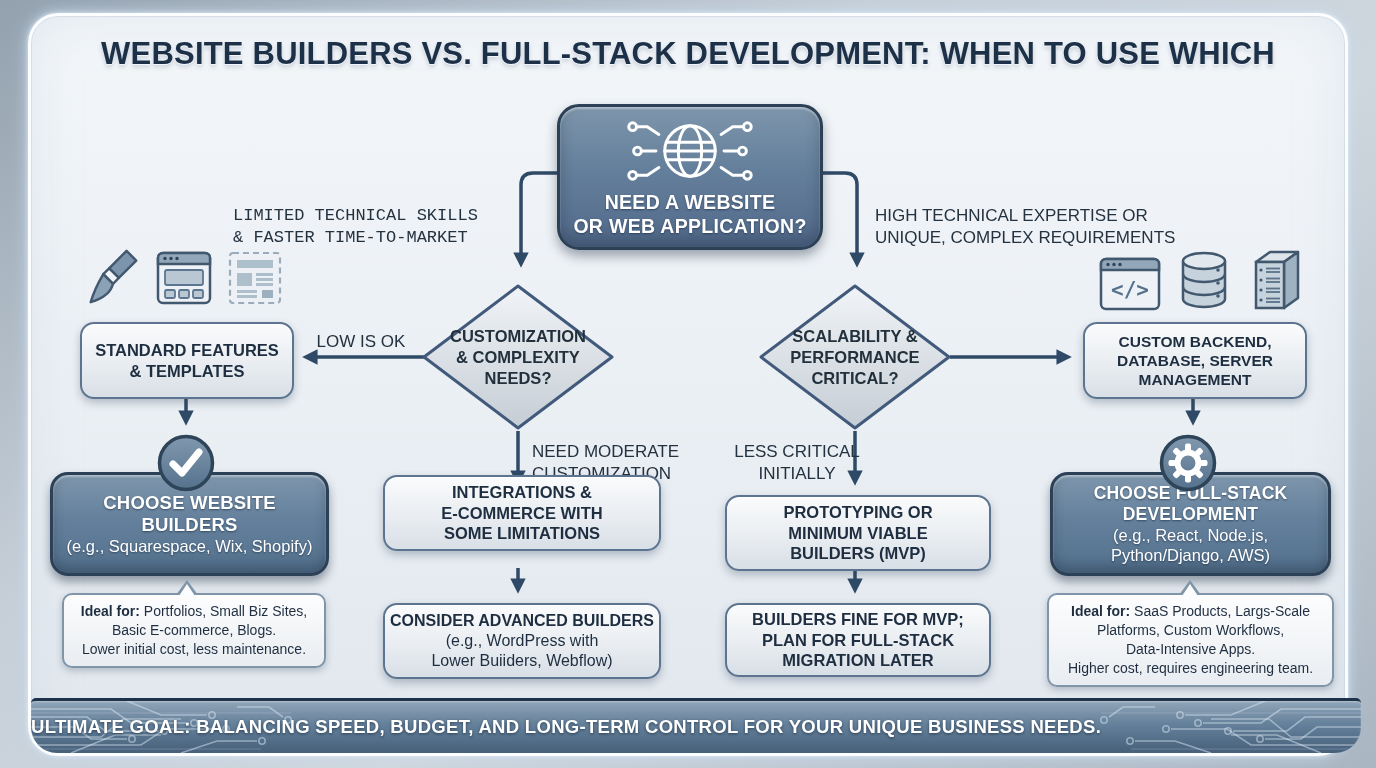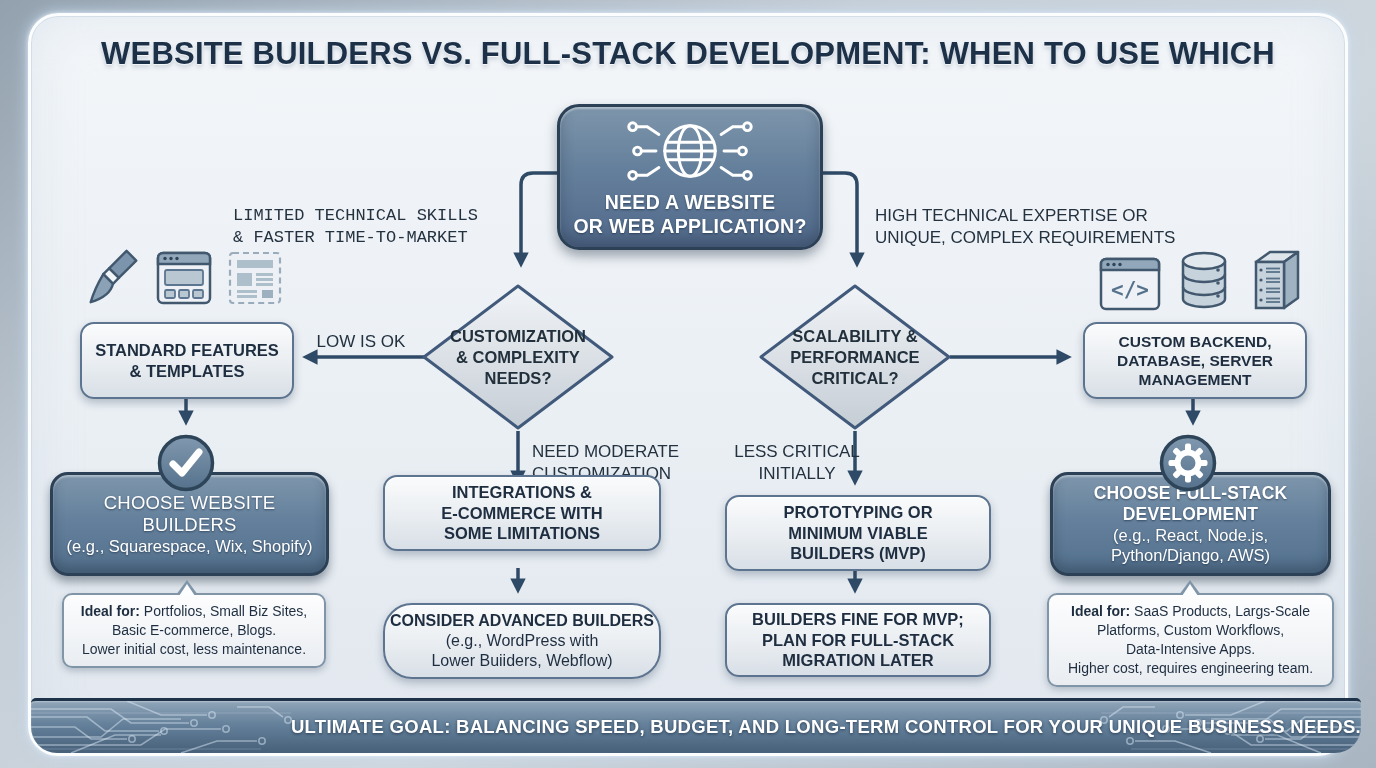--- a/index.html
+++ b/index.html
@@ -53,21 +53,21 @@
   .lb-b{font-size:16.5px;font-weight:bold;line-height:1.24;white-space:nowrap;}
   .lb-r{font-size:16px;line-height:1.24;white-space:nowrap;}
   
   .darkbox{
     position:absolute;z-index:3;border-radius:18px;border:3px solid #2c4056;
     background:linear-gradient(180deg,#7e96ac 0%,#64809c 45%,#53708c 100%);
     box-shadow:0 6px 10px rgba(25,40,60,.42),inset 0 2px 2px rgba(255,255,255,.38),inset 0 -7px 12px rgba(22,36,54,.3);
     display:flex;flex-direction:column;align-items:center;justify-content:center;
     color:#fff;text-align:center;text-shadow:0 1px 2px rgba(10,25,45,.5);
   }
-  .db-b{font-size:18.5px;font-weight:normal;line-height:1.2;white-space:nowrap;letter-spacing:.2px;}
+  .db-b{font-size:18.5px;font-weight:bold;line-height:1.2;white-space:nowrap;letter-spacing:.2px;}
   .db-b2{font-size:17.5px;font-weight:bold;line-height:1.2;white-space:nowrap;letter-spacing:.2px;}
   .db-r{font-size:16.5px;line-height:1.22;white-space:nowrap;}
   
   .badge{position:absolute;z-index:5;}
   
   .note{
     position:absolute;z-index:4;
     background:linear-gradient(180deg,#fdfdfe 0%,#e9edf1 100%);
     border:2px solid #8195a8;border-radius:10px;
     box-shadow:0 3px 7px rgba(45,65,90,.28);
@@ -78,21 +78,21 @@
   .tail-b{top:-15px;border-left:11px solid transparent;border-right:11px solid transparent;border-bottom:15px solid #8195a8;}
   .tail-w{top:-11px;border-left:8px solid transparent;border-right:8px solid transparent;border-bottom:12px solid #fcfdfe;}
   
   .iconrow{position:absolute;z-index:3;display:flex;gap:13px;align-items:flex-end;}
   
   .footer{
     position:absolute;left:31px;right:15px;bottom:15px;height:52px;z-index:6;
     border-radius:5px 5px 26px 26px;border-top:3px solid #1e3349;
     background:linear-gradient(180deg,#90a5b8 0%,#64809a 45%,#47607a 100%);
     box-shadow:inset 0 1px 2px rgba(255,255,255,.35);
-    overflow:hidden;display:flex;align-items:center;justify-content:flex-end;
+    overflow:hidden;display:flex;align-items:center;justify-content:flex-start;
   }
   .footer-text{
     position:relative;z-index:3;color:#fff;font-weight:bold;font-size:18.5px;letter-spacing:.3px;
     white-space:nowrap;text-shadow:0 1px 3px rgba(10,25,45,.6);
   }
   .circuit{position:absolute;top:0;height:52px;z-index:1;}
   .circuit.left{left:0;}
   .circuit.right{right:0;transform:scaleX(-1);}
 </style>
 </head>
@@ -276,21 +276,21 @@
   <div class="lightbox" style="left:1083px;top:322px;width:220px;height:73px;">
     <div class="lb-b" style="font-size:15.5px;">CUSTOM BACKEND,</div>
     <div class="lb-b" style="font-size:15.5px;">DATABASE, SERVER</div>
     <div class="lb-b" style="font-size:15.5px;">MANAGEMENT</div>
   </div>
   <div class="lightbox" style="left:383px;top:475px;width:274px;height:72px;">
     <div class="lb-b">INTEGRATIONS &amp;</div>
     <div class="lb-b">E-COMMERCE WITH</div>
     <div class="lb-b">SOME LIMITATIONS</div>
   </div>
-  <div class="lightbox" style="left:383px;top:603px;width:274px;height:72px;border-radius:29px;">
+  <div class="lightbox" style="left:383px;top:603px;width:274px;height:72px;">
     <div class="lb-b" style="font-size:16px;">CONSIDER ADVANCED BUILDERS</div>
     <div class="lb-r">(e.g., WordPress with</div>
     <div class="lb-r">Lower Buiiders, Webflow)</div>
   </div>
   <div class="lightbox" style="left:725px;top:495px;width:262px;height:72px;">
     <div class="lb-b">PROTOTYPING OR</div>
     <div class="lb-b">MINIMUM VIABLE</div>
     <div class="lb-b">BUILDERS (MVP)</div>
   </div>
   <div class="lightbox" style="left:725px;top:603px;width:262px;height:70px;">

